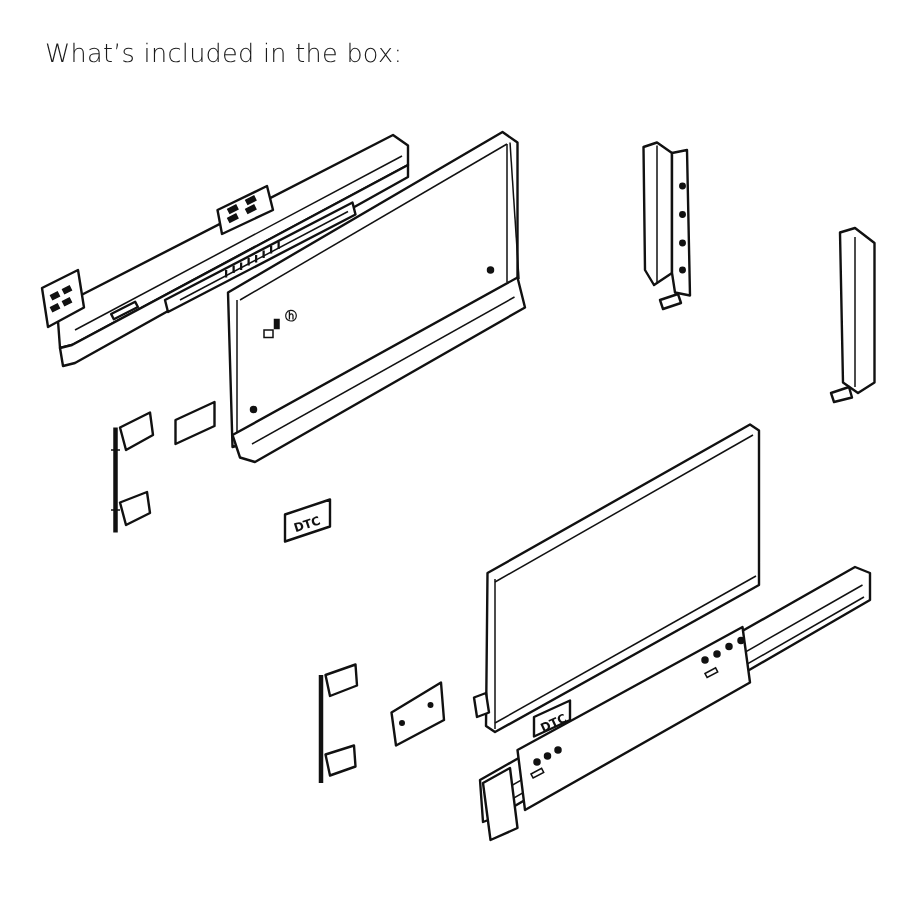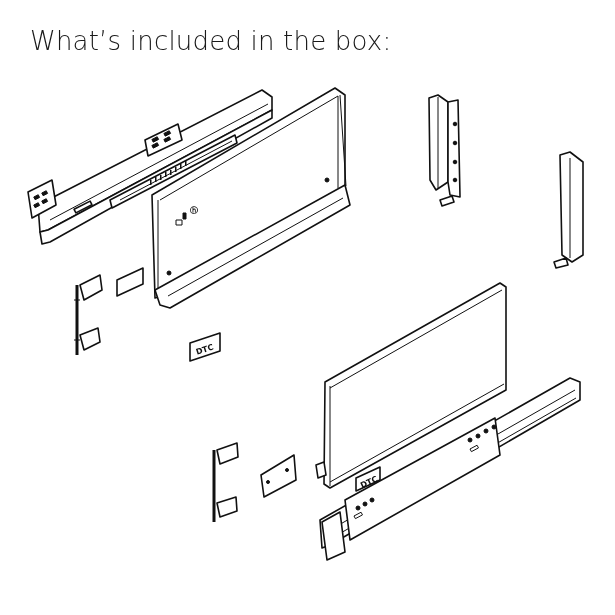--- a/index.html
+++ b/index.html
@@ -1,17 +1,17 @@
 <!DOCTYPE html>
 <html><head>
 <meta charset="utf-8">
 <style>
   html, body { margin:0; padding:0; background:#ffffff; }
   body { width:615px; height:615px; position:relative; overflow:hidden; font-family:"DejaVu Sans", sans-serif; }
-  .title { position:absolute; left:30px; top:26px; font-size:26px; color:#1a1a1a; font-weight:300; letter-spacing:0.2px; }
+  .title { position:absolute; left:30px; top:26px; font-size:17px; color:#1a1a1a; font-weight:300; letter-spacing:0.2px; }
   svg.art { position:absolute; left:0; top:0; width:615px; height:615px; }
   svg.art * { vector-effect: non-scaling-stroke; }
   .ln { fill:#fff; stroke:#111; stroke-width:1.6; stroke-linejoin:round; }
   .th { fill:none; stroke:#111; stroke-width:1; }
   .dk { fill:#111; stroke:#111; stroke-width:1; }
   .lbl { font-family:"DejaVu Sans", sans-serif; font-weight:bold; font-size:8px; fill:#111; }
 </style>
 </head>
 <body>
 

